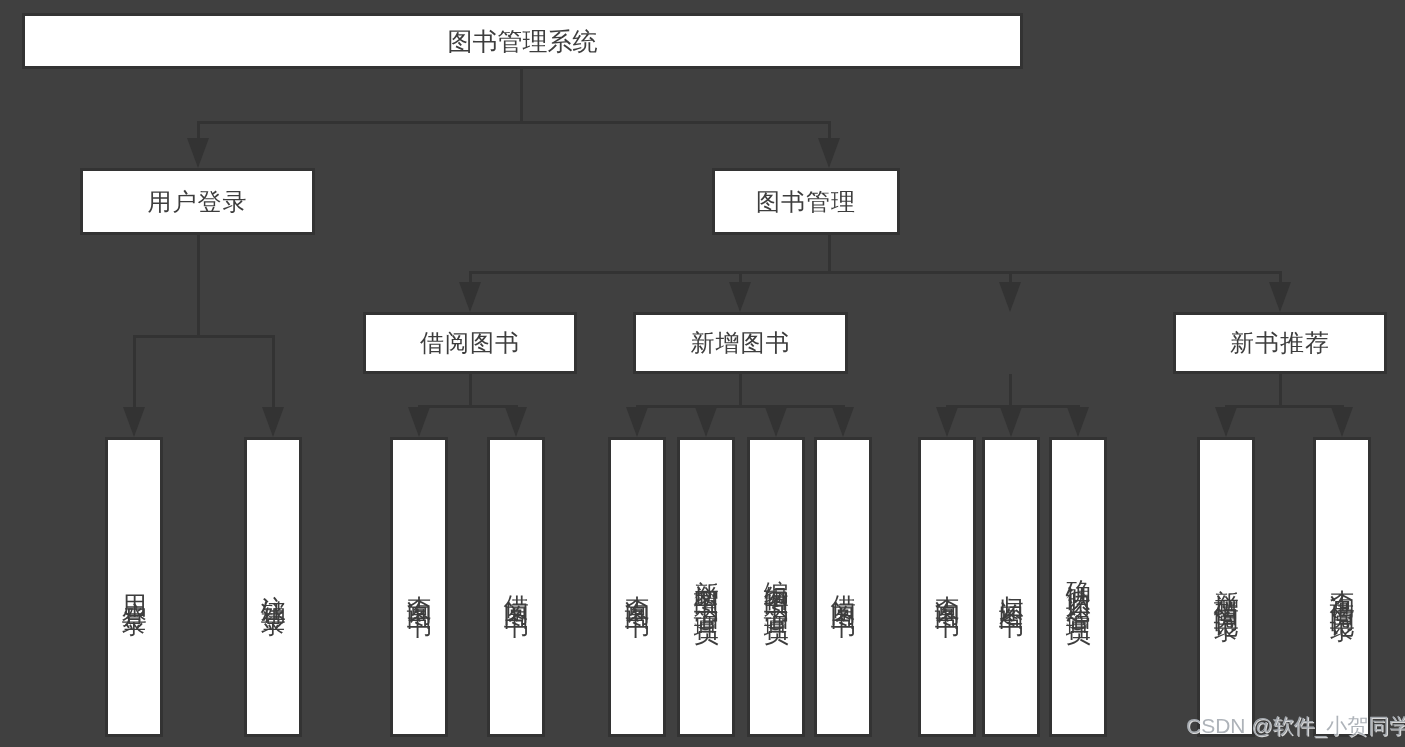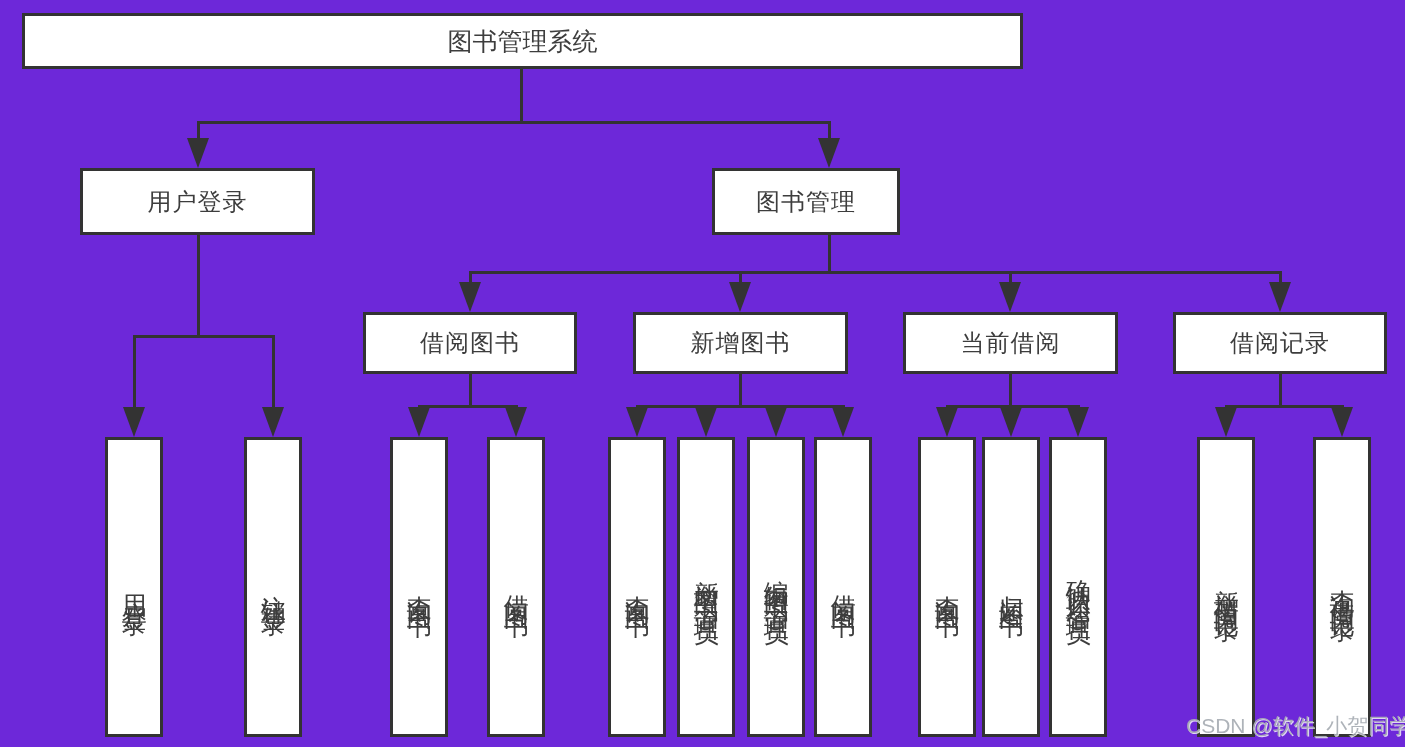--- a/index.html
+++ b/index.html
@@ -1,20 +1,20 @@
 <!DOCTYPE html>
 <html><head>
 <meta charset="utf-8">
 <style>
   html, body { margin: 0; padding: 0; background: #ffffff; }
   .canvas {
     position: relative;
     width: 1405px;
     height: 747px;
-    background: #6d28d9;
+    background: #404040;
     font-family: "Liberation Sans", "DejaVu Sans", sans-serif;
     overflow: hidden;
   }
   .node {
     position: absolute;
     box-sizing: border-box;
     border: 3px solid #333333;
     background: #ffffff;
     display: flex;
     align-items: center;
@@ -67,25 +67,22 @@
   <div class="node h-node" style="left:712px; top:168px; width:188px; height:67px;">
     <span>图书管理</span>
   </div>
 
   <div class="node h-node" style="left:363px; top:312px; width:214px; height:62px;">
     <span>借阅图书</span>
   </div>
   <div class="node h-node" style="left:633px; top:312px; width:215px; height:62px;">
     <span>新增图书</span>
   </div>
-  <div class="node h-node" style="left:903px; top:312px; width:215px; height:62px;">
-    <span>当前借阅</span>
-  </div>
   <div class="node h-node" style="left:1173px; top:312px; width:214px; height:62px;">
-    <span>借阅记录</span>
+    <span>新书推荐</span>
   </div>
 
   <div class="node leaf-node" style="left:105px;">
     <span class="leaf-label">用户登录</span>
   </div>
   <div class="node leaf-node" style="left:244px;">
     <span class="leaf-label">注销登录</span>
   </div>
 
   <div class="node leaf-node" style="left:390px;">

